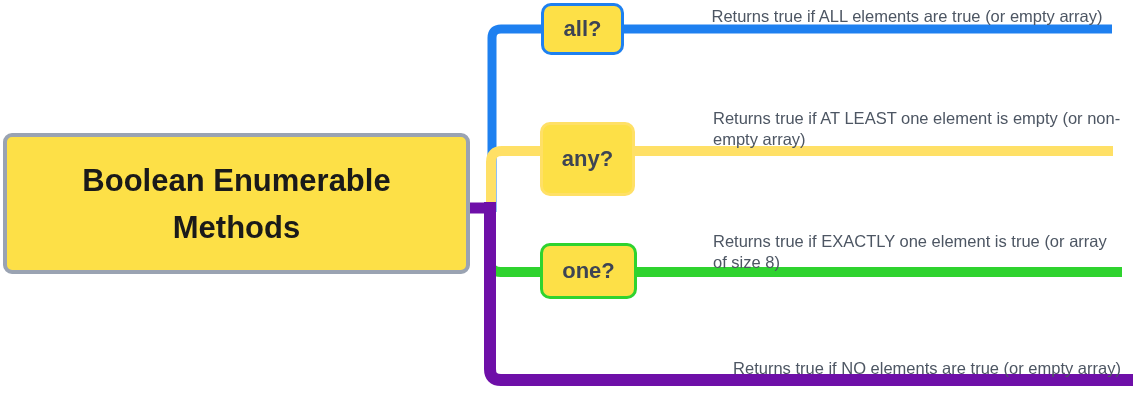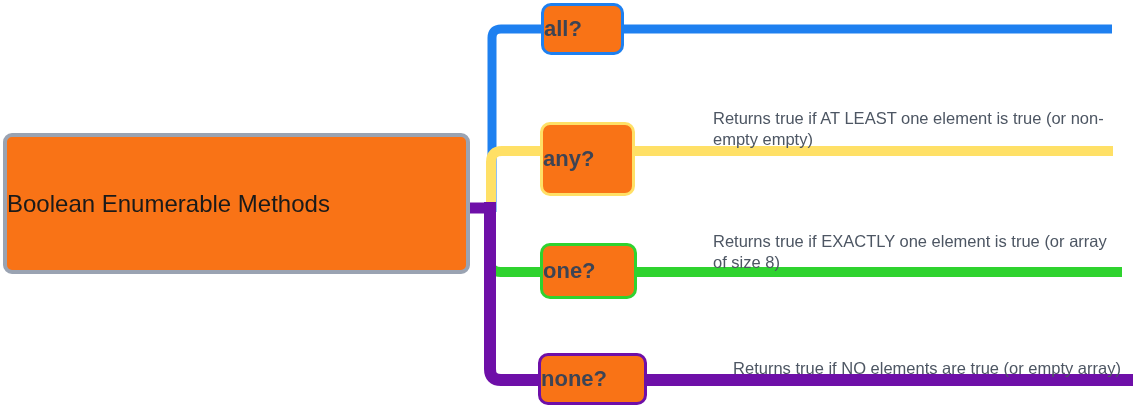--- a/index.html
+++ b/index.html
@@ -6,33 +6,33 @@
   #stage{
     position:relative;
     width:1133px;height:409px;
     background:#ffffff;
     font-family:"Liberation Sans", sans-serif;
     overflow:hidden;
   }
   #wires{position:absolute;left:0;top:0;width:1133px;height:409px;}
   .node{
     position:absolute;
-    background:#f97316;
+    background:#fde047;
     border-style:solid;
     border-radius:10px;
-    display:flex;align-items:center;
+    display:flex;align-items:center;justify-content:center;
     box-sizing:border-box;
   }
   #root-node{
     left:3px;top:133px;width:467px;height:141px;
     border-width:4px;border-radius:9px;
     text-align:center;
   }
   #root-node .root-title{
-    font-size:24px;font-weight:400;line-height:47px;
+    font-size:31px;font-weight:700;line-height:47px;
     color:#1a1a1a;max-width:410px;
   }
   .branch-node{border-width:3px;}
   .branch-label{
     font-size:22px;font-weight:600;color:#3d4454;
   }
   #node-all {left:541px;top:3px;  width:83px; height:52px;}
   #node-any {left:540px;top:122px;width:95px; height:74px;}
   #node-one {left:540px;top:243px;width:97px; height:56px;}
   #node-none{left:538px;top:353px;width:109px;height:52px;}
@@ -63,29 +63,27 @@
     <path d="M 490 202 L 490 369 Q 490 380 501 380 L 1133 380" fill="none" stroke-width="12" stroke-linejoin="round" stroke="#6e0fa8"></path>
   </svg>
 
   <div class="node" id="root-node" style="border-color: rgb(154, 163, 178);">
     <div class="root-title">Boolean Enumerable Methods</div>
   </div>
 
   <div class="node branch-node" id="node-all" style="border-color: rgb(30, 128, 240);">
     <span class="branch-label">all?</span>
   </div>
+  <div class="desc" id="desc-all">Returns true if ALL elements are true (or empty array)</div>
 
   <div class="node branch-node" id="node-any" style="border-color: rgb(255, 224, 102);">
     <span class="branch-label">any?</span>
   </div>
-  <div class="desc" id="desc-any">Returns true if AT LEAST one element is true (or non-empty empty)</div>
+  <div class="desc" id="desc-any">Returns true if AT LEAST one element is empty (or non-empty array)</div>
 
   <div class="node branch-node" id="node-one" style="border-color: rgb(47, 211, 47);">
     <span class="branch-label">one?</span>
   </div>
   <div class="desc" id="desc-one">Returns true if EXACTLY one element is true (or array of size 8)</div>
 
-  <div class="node branch-node" id="node-none" style="border-color: rgb(110, 15, 168);">
-    <span class="branch-label">none?</span>
-  </div>
   <div class="desc" id="desc-none">Returns true if NO elements are true (or empty array)</div>
 
 </div>
 
 </body></html>

